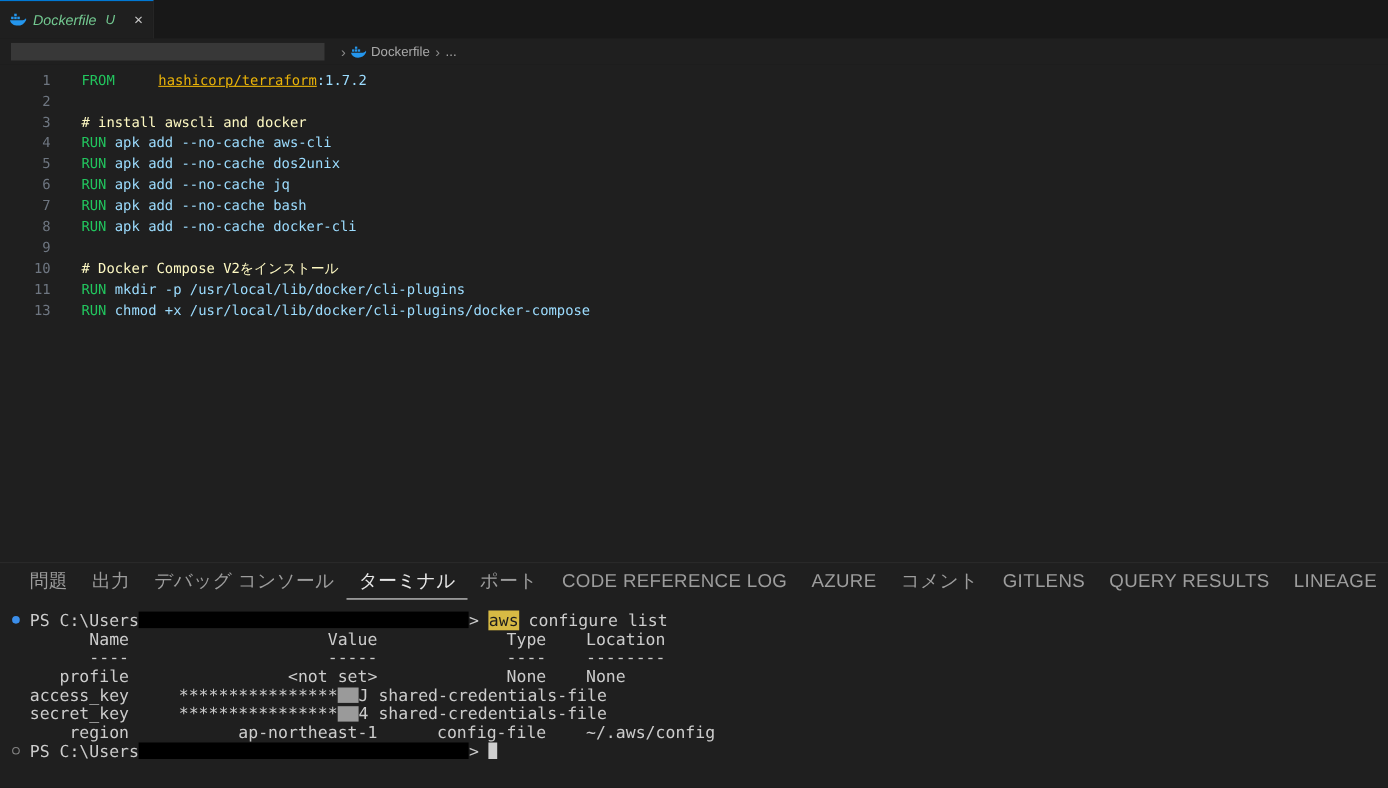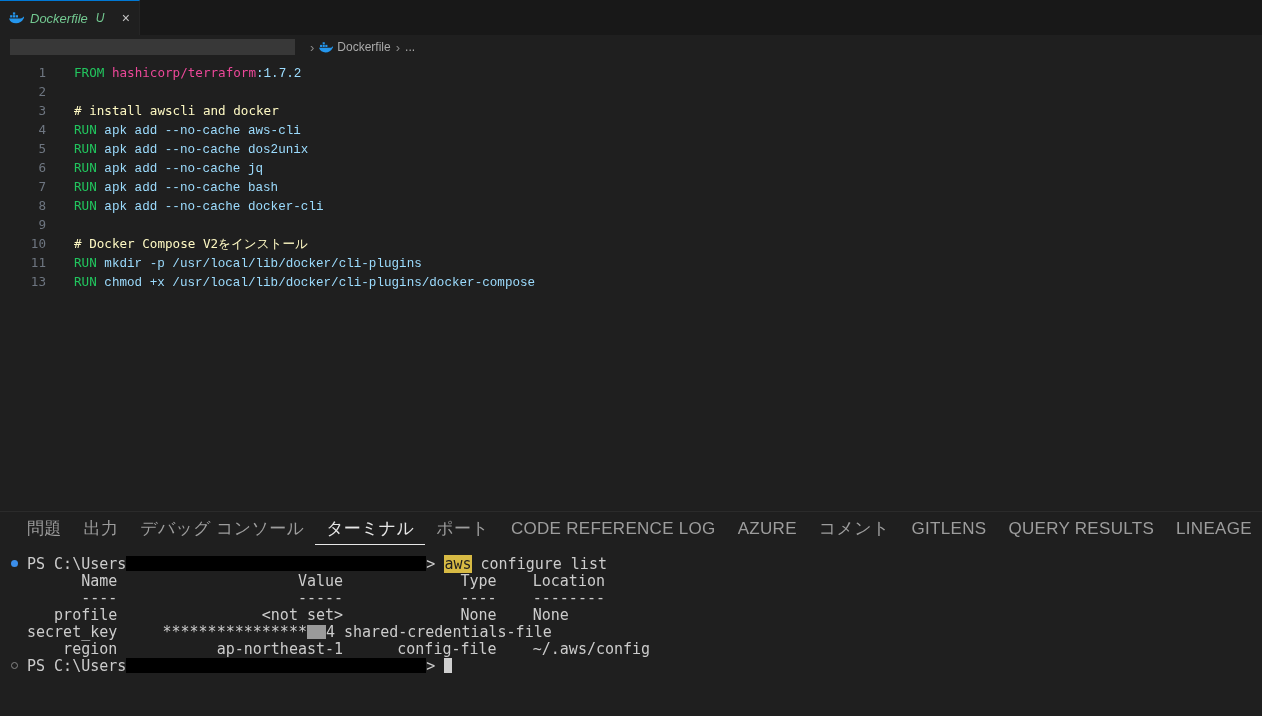--- a/index.html
+++ b/index.html
@@ -22,23 +22,23 @@
   .chev { color:#8a8a8a; margin:0 5px; font-size:13px; }
   .crumb-item { display:flex; align-items:center; gap:4px; cursor:pointer; }
 
   
   .editor { padding-top:4px; height:452px; overflow:hidden; background:#1f1f1f; }
   .eline { display:flex; height:19px; line-height:19px;
            font-family:"DejaVu Sans Mono", monospace; font-size:12.6px; white-space:pre; }
   .ln { width:46px; flex:none; text-align:right; color:#6e7681; }
   .code { padding-left:28px; white-space:pre; }
   .seg-k { color:#22c55e; }
-  .seg-p { color:#9cdcfe;font-family:Liberation Mono, monospace; }
+  .seg-p { color:#9cdcfe; }
   .seg-c { color:#fef9c3; }
-  .seg-l { color:#ec4899; cursor:pointer; }
+  .seg-l { color:#eab308; text-decoration:underline; cursor:pointer;margin-left:32px; }
 
   
   .panel { border-top:1px solid #2b2b2b; background:#1f1f1f; height:205px; }
   .panel-tabs { height:33px; display:flex; align-items:stretch; padding:0 16px; }
   .ptab { padding:0 11px; display:flex; align-items:center; font-size:17px; letter-spacing:.3px;
           color:#9d9d9d; cursor:pointer; white-space:nowrap; }
   .ptab.active { color:#e7e7e7; border-bottom:1px solid #e7e7e7; }
 
   
   .terminal { padding:10px 0 0 27px; position:relative; }
@@ -135,20 +135,25 @@
       <div class="tline">
         <span>      Name                    Value             Type    Location</span>
       </div>
       <div class="tline">
         <span>      ----                    -----             ----    --------</span>
       </div>
       <div class="tline">
         <span>   profile                &lt;not set&gt;             None    None</span>
       </div>
       <div class="tline">
+        <span>access_key     ****************</span>
+        <span class="box-gray"></span>
+        <span>J shared-credentials-file</span>
+      </div>
+      <div class="tline">
         <span>secret_key     ****************</span>
         <span class="box-gray"></span>
         <span>4 shared-credentials-file</span>
       </div>
       <div class="tline">
         <span>    region           ap-northeast-1      config-file    ~/.aws/config</span>
       </div>
       <div class="tline">
         <span class="dot outline"></span>
         <span>PS C:\Users</span>

